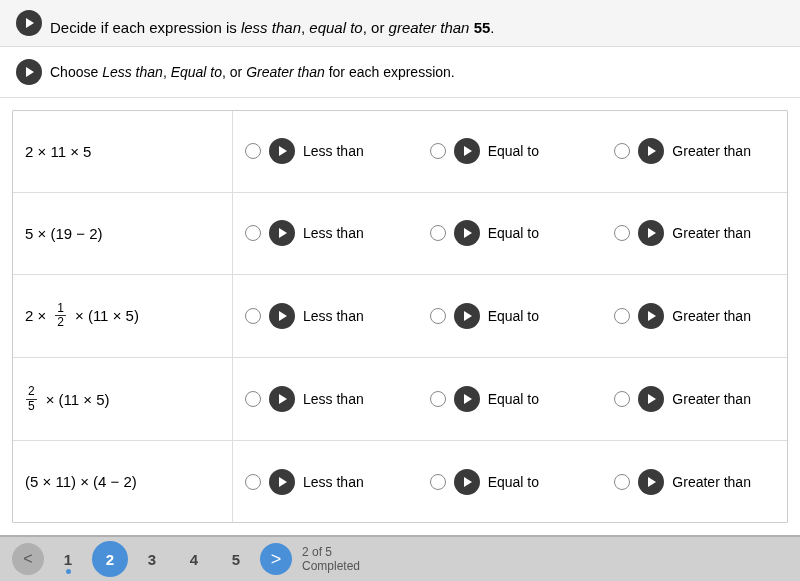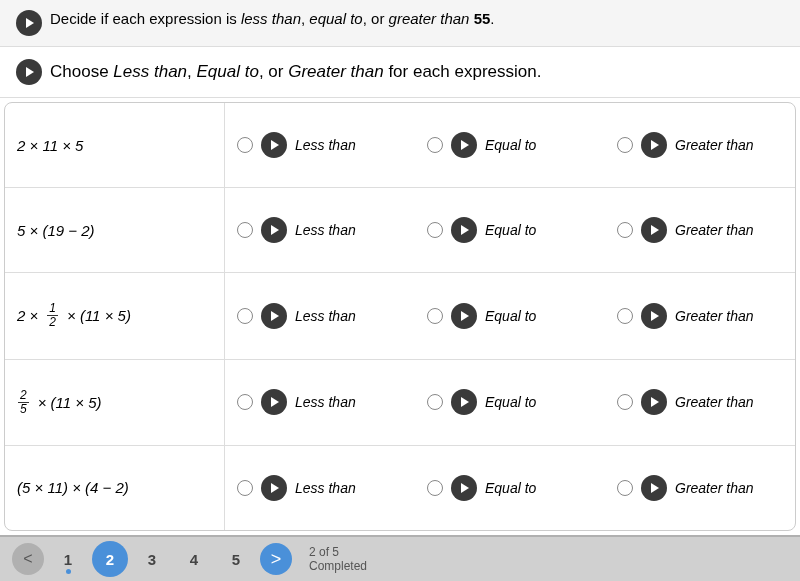--- a/index.html
+++ b/index.html
@@ -10,51 +10,50 @@
       height: 581px;
       overflow: hidden;
       display: flex;
       flex-direction: column;
     }
 
     .top-instruction {
       background: #f5f5f5;
       padding: 10px 16px;
       display: flex;
-      align-items: flex-start;
+      align-items: flex-end;
       gap: 8px;
       font-size: 15px;
       border-bottom: 1px solid #ddd;
     }
 
     .main-content {
       background: #fff;
       flex: 1;
       padding: 0;
       display: flex;
       flex-direction: column;
     }
 
     .sub-instruction {
       padding: 12px 16px;
       display: flex;
       align-items: center;
       gap: 8px;
-      font-size: 17px;
+      font-size: 14px;
       border-bottom: 1px solid #ddd;
     }
 
     .question-grid {
       flex: 1;
       display: grid;
       grid-template-columns: 220px 1fr 1fr 1fr;
       border: 1px solid #ccc;
-      margin: 4px;
-      border-radius: 8px;
-      font-style: italic;
+      margin: 12px;
+      border-radius: 1px;
     }
 
     .grid-row {
       display: contents;
     }
 
     .grid-row > div {
       padding: 14px 12px;
       border-bottom: 1px solid #ddd;
       display: flex;
@@ -176,21 +175,21 @@
       display: block;
     }
 
     .nav-page:not(.has-dot) .dot-indicator {
       display: none;
     }
 
     .completed-text {
       font-size: 12px;
       color: #555;
-      margin-left: 11px;
+      margin-left: 4px;
     }
 
     .next-btn {
       width: 32px;
       height: 32px;
       border-radius: 50%;
       background: #4a90d9;
       border: none;
       display: flex;
       align-items: center;

